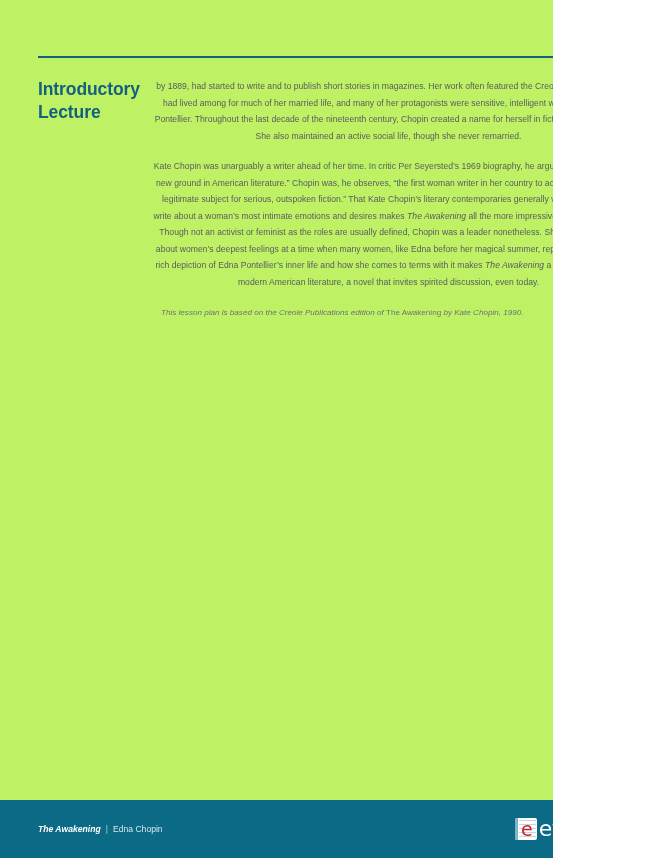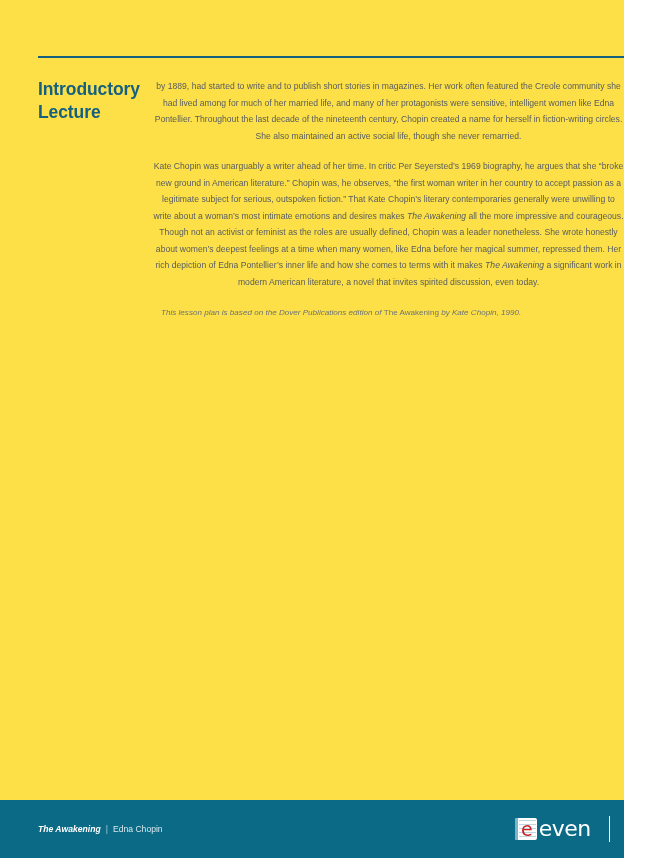--- a/index.html
+++ b/index.html
@@ -8,23 +8,23 @@
     padding: 0;
     background: #ffffff;
   }
   body {
     font-family: "Liberation Sans", sans-serif;
     -webkit-font-smoothing: antialiased;
   }
 
   .page {
     position: relative;
-    width: 624px;
+    width: 553px;
     height: 858px;
-    background: #fde047;
+    background: #bef264;
     overflow: hidden;
     box-sizing: border-box;
     padding-left: 24px;
   }
 
   
   .top-rule {
     position: absolute;
     left: 38px;
     top: 56px;
@@ -231,21 +231,21 @@
       <div class="col-heading">
         <h1 class="page-title">Introductory Lecture</h1>
       </div>
 
       <div class="col-body">
 
         <p class="body-par"><span>by 1889, had started to write and to publish short stories in magazines. Her work often featured the Creole community she had lived among for much of her married life, and many of her protagonists were sensitive, intelligent women like Edna Pontellier. Throughout the last decade of the nineteenth century, Chopin created a name for herself in fiction-writing circles. She also maintained an active social life, though she never remarried.</span></p>
 
         <p class="body-par"><span>Kate Chopin was unarguably a writer ahead of her time. In critic Per Seyersted’s 1969 biography, he argues that she “broke new ground in American literature.” Chopin was, he observes, “the first woman writer in her country to accept passion as a legitimate subject for serious, outspoken fiction.” That Kate Chopin’s literary contemporaries generally were unwilling to write about a woman’s most intimate emotions and desires makes </span><em>The Awakening</em><span> all the more impressive and courageous. Though not an activist or feminist as the roles are usually defined, Chopin was a leader nonetheless. She wrote honestly about women’s deepest feelings at a time when many women, like Edna before her magical summer, repressed them. Her rich depiction of Edna Pontellier’s inner life and how she comes to terms with it makes </span><em>The Awakening</em><span> a significant work in modern American literature, a novel that invites spirited discussion, even today.</span></p>
 
-        <p class="source-note"><span>This lesson plan is based on the Dover Publications edition of </span><span class="upright">The Awakening</span><span> by Kate Chopin, 1990.</span></p>
+        <p class="source-note"><span>This lesson plan is based on the Creole Publications edition of </span><span class="upright">The Awakening</span><span> by Kate Chopin, 1990.</span></p>
 
       </div>
     </div>
   </div>
 
   <div class="footer">
 
     <div class="footer-left">
       <span class="footer-title">The Awakening</span>
       <span class="footer-sep">|</span>

